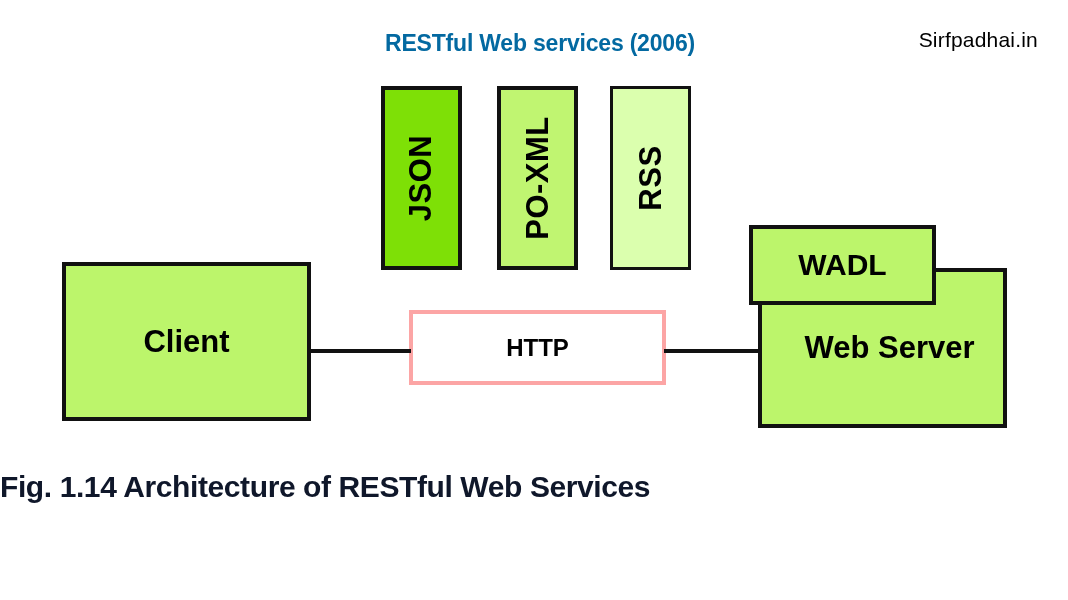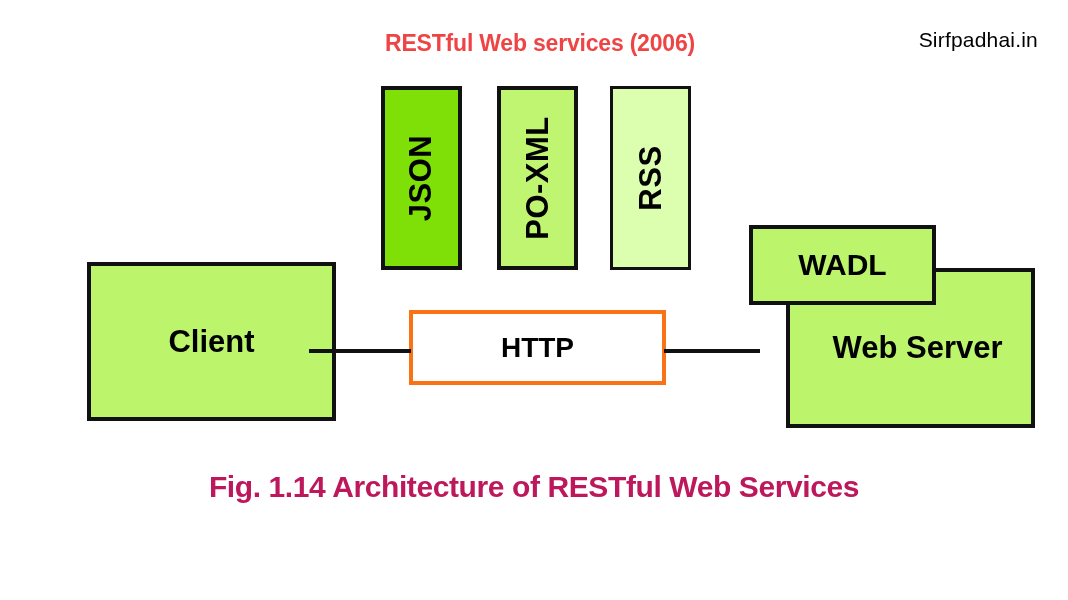--- a/index.html
+++ b/index.html
@@ -21,21 +21,21 @@
 
   
   .diagram-title {
     position: absolute;
     left: 330px;
     top: 30px;
     width: 420px;
     text-align: center;
     font-size: 23px;
     font-weight: bold;
-    color: #ef4444;
+    color: #0369a1;
     letter-spacing: -0.2px;
     white-space: nowrap;
   }
   .watermark {
     position: absolute;
     right: 30px;
     top: 28px;
     font-size: 21px;
     font-weight: normal;
     color: #000000;
@@ -72,42 +72,40 @@
   #box-rss   { left: 610px; background: #dbffae; border-width: 3px; }
 
   
   #box-client {
     left: 62px;
     top: 262px;
     width: 249px;
     height: 159px;
     background: #bcf56b;
     font-size: 31px;
-    margin-left: 25px;
   }
   #box-http {
     left: 409px;
     top: 310px;
     width: 257px;
     height: 75px;
     background: #ffffff;
-    border: 4px solid #f97316;
-    font-size: 28px;
+    border: 4px solid #fca5a5;
+    font-size: 24px;
   }
   #box-webserver {
     left: 758px;
     top: 268px;
     width: 249px;
     height: 160px;
     background: #bcf56b;
     font-size: 31px;
     align-items: center;
     justify-content: center;
     padding-left: 14px;
-    margin-left: 28px;
   }
   #box-wadl {
     left: 749px;
     top: 225px;
     width: 187px;
     height: 80px;
     background: #bcf56b;
     font-size: 30px;
     z-index: 4;
   }
@@ -121,24 +119,24 @@
   }
   #conn-left  { left: 309px; top: 349px; width: 102px; }
   #conn-right { left: 664px; top: 349px; width: 96px; }
 
   
   .caption {
     position: absolute;
     left: 0;
     top: 470px;
     width: 1068px;
-    text-align: center;
+    text-align: left;
     font-size: 30px;
     font-weight: bold;
-    color: #be185d;
+    color: #0f172a;
     letter-spacing: -0.4px;
   }
 </style>
 </head>
 <body>
 
 <div id="canvas">
 
   <div class="diagram-title">RESTful Web services (2006)</div>
 

